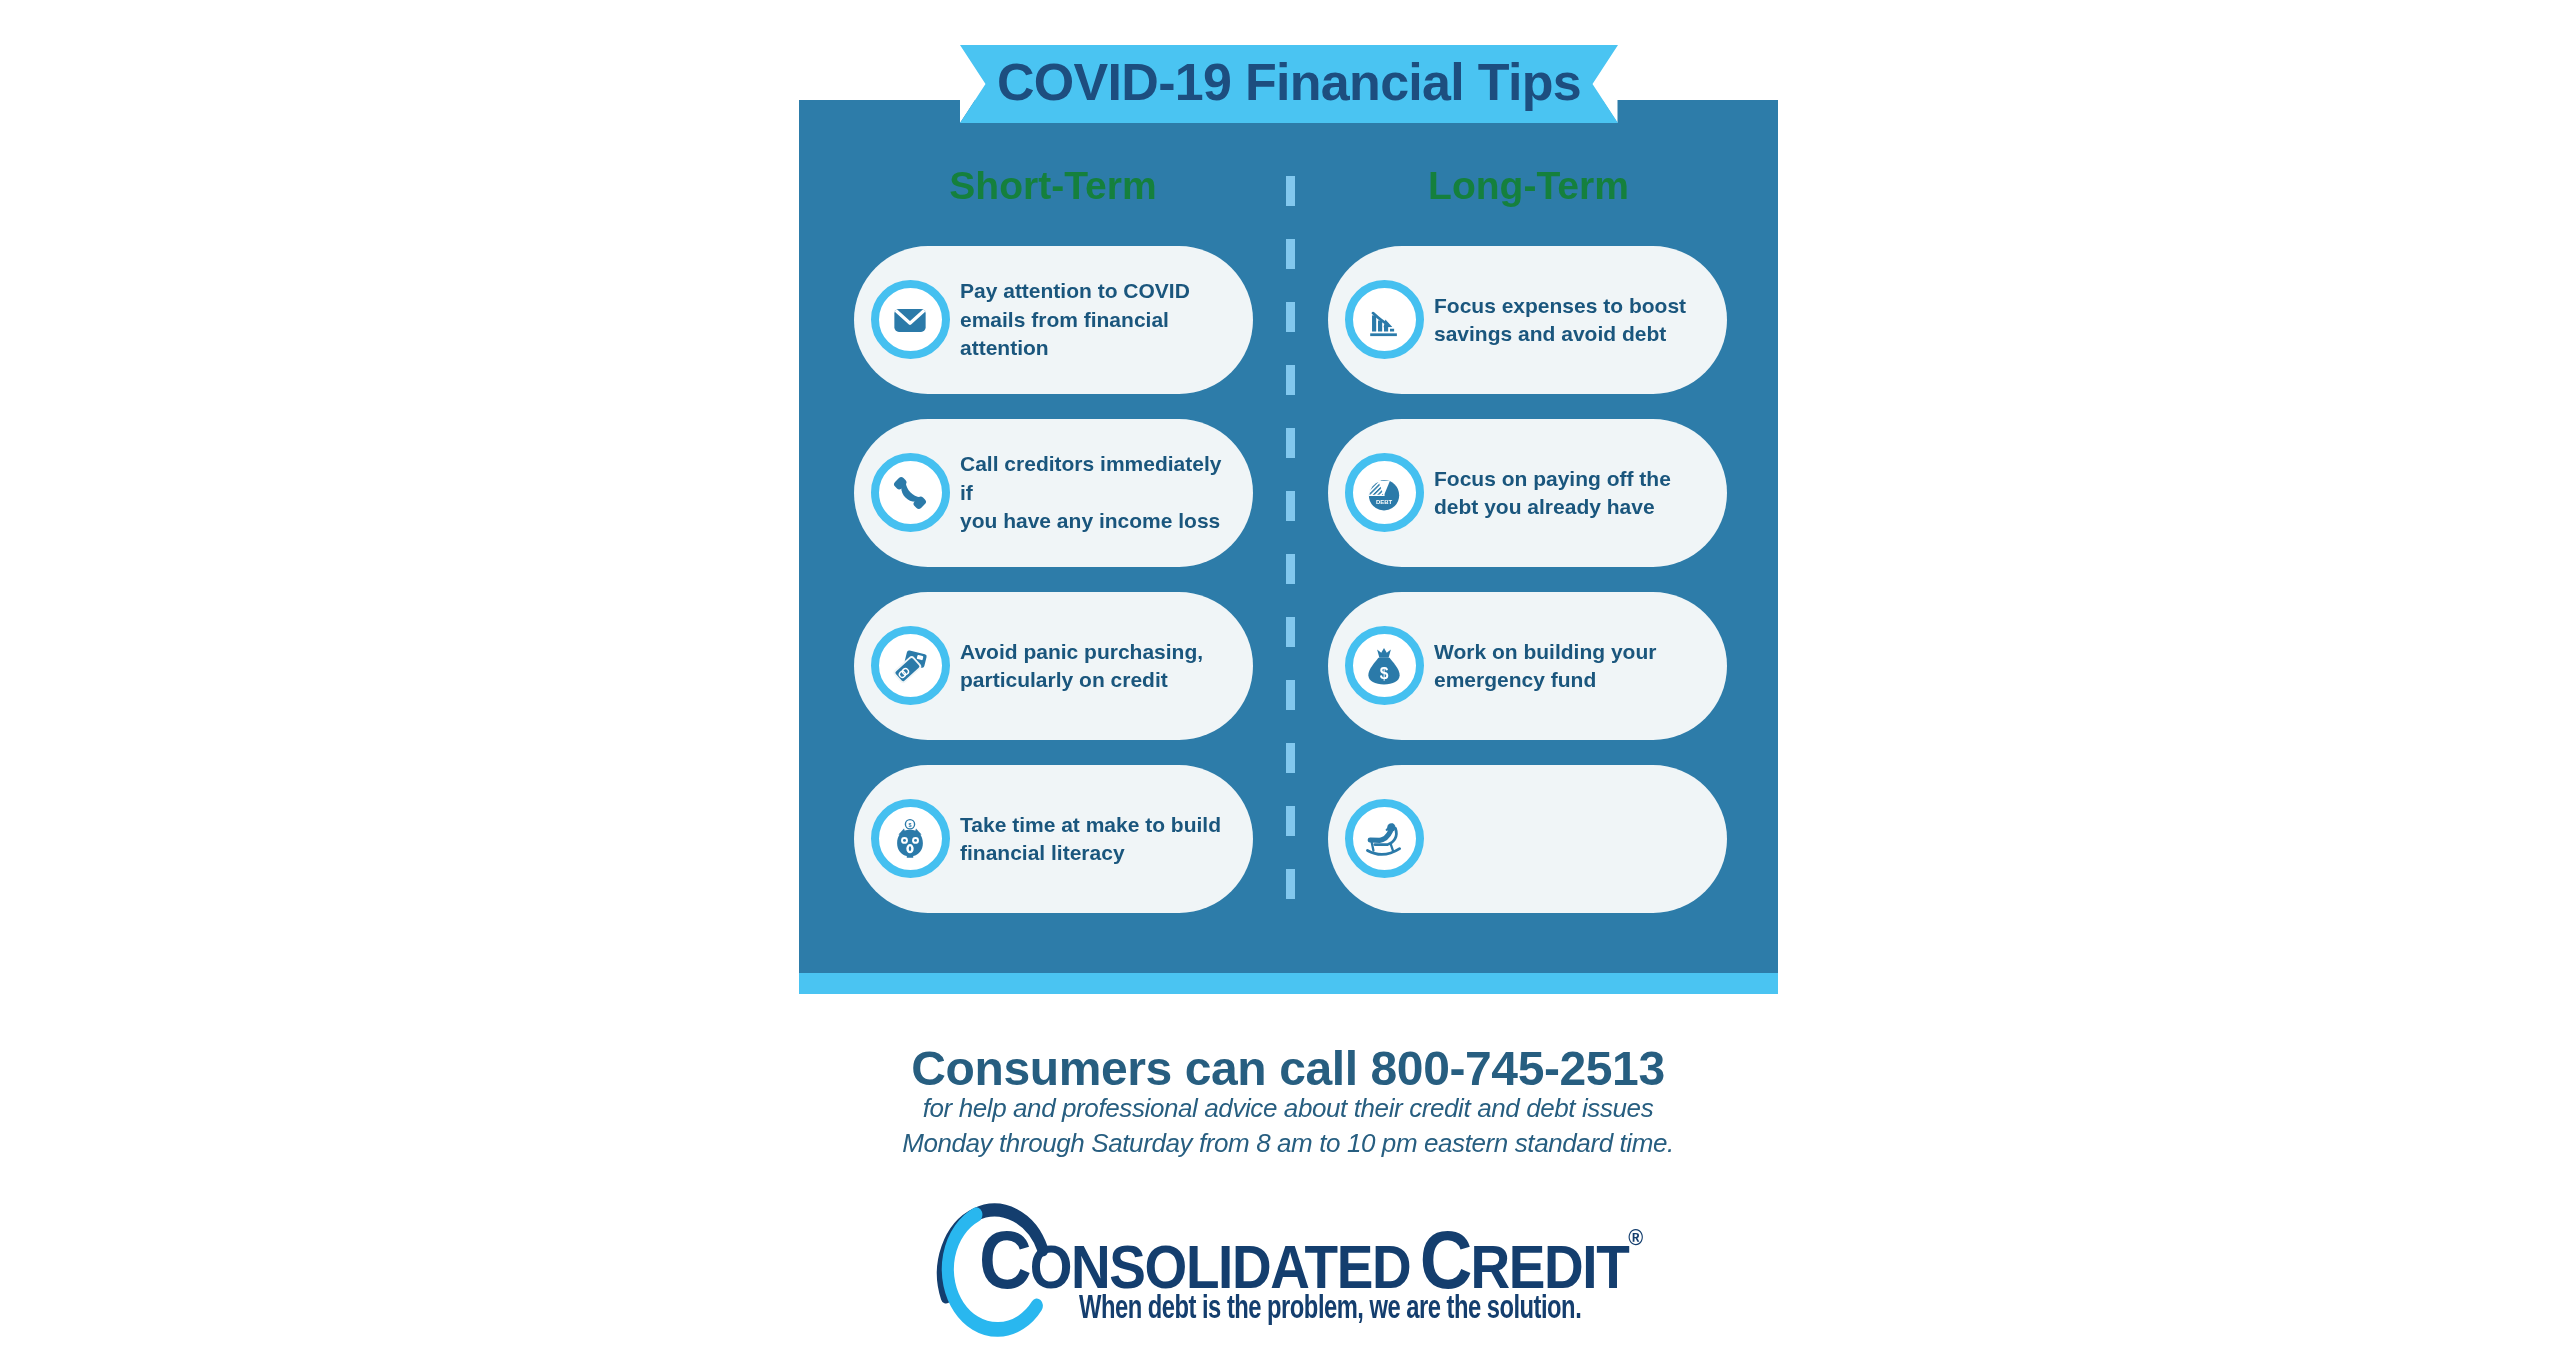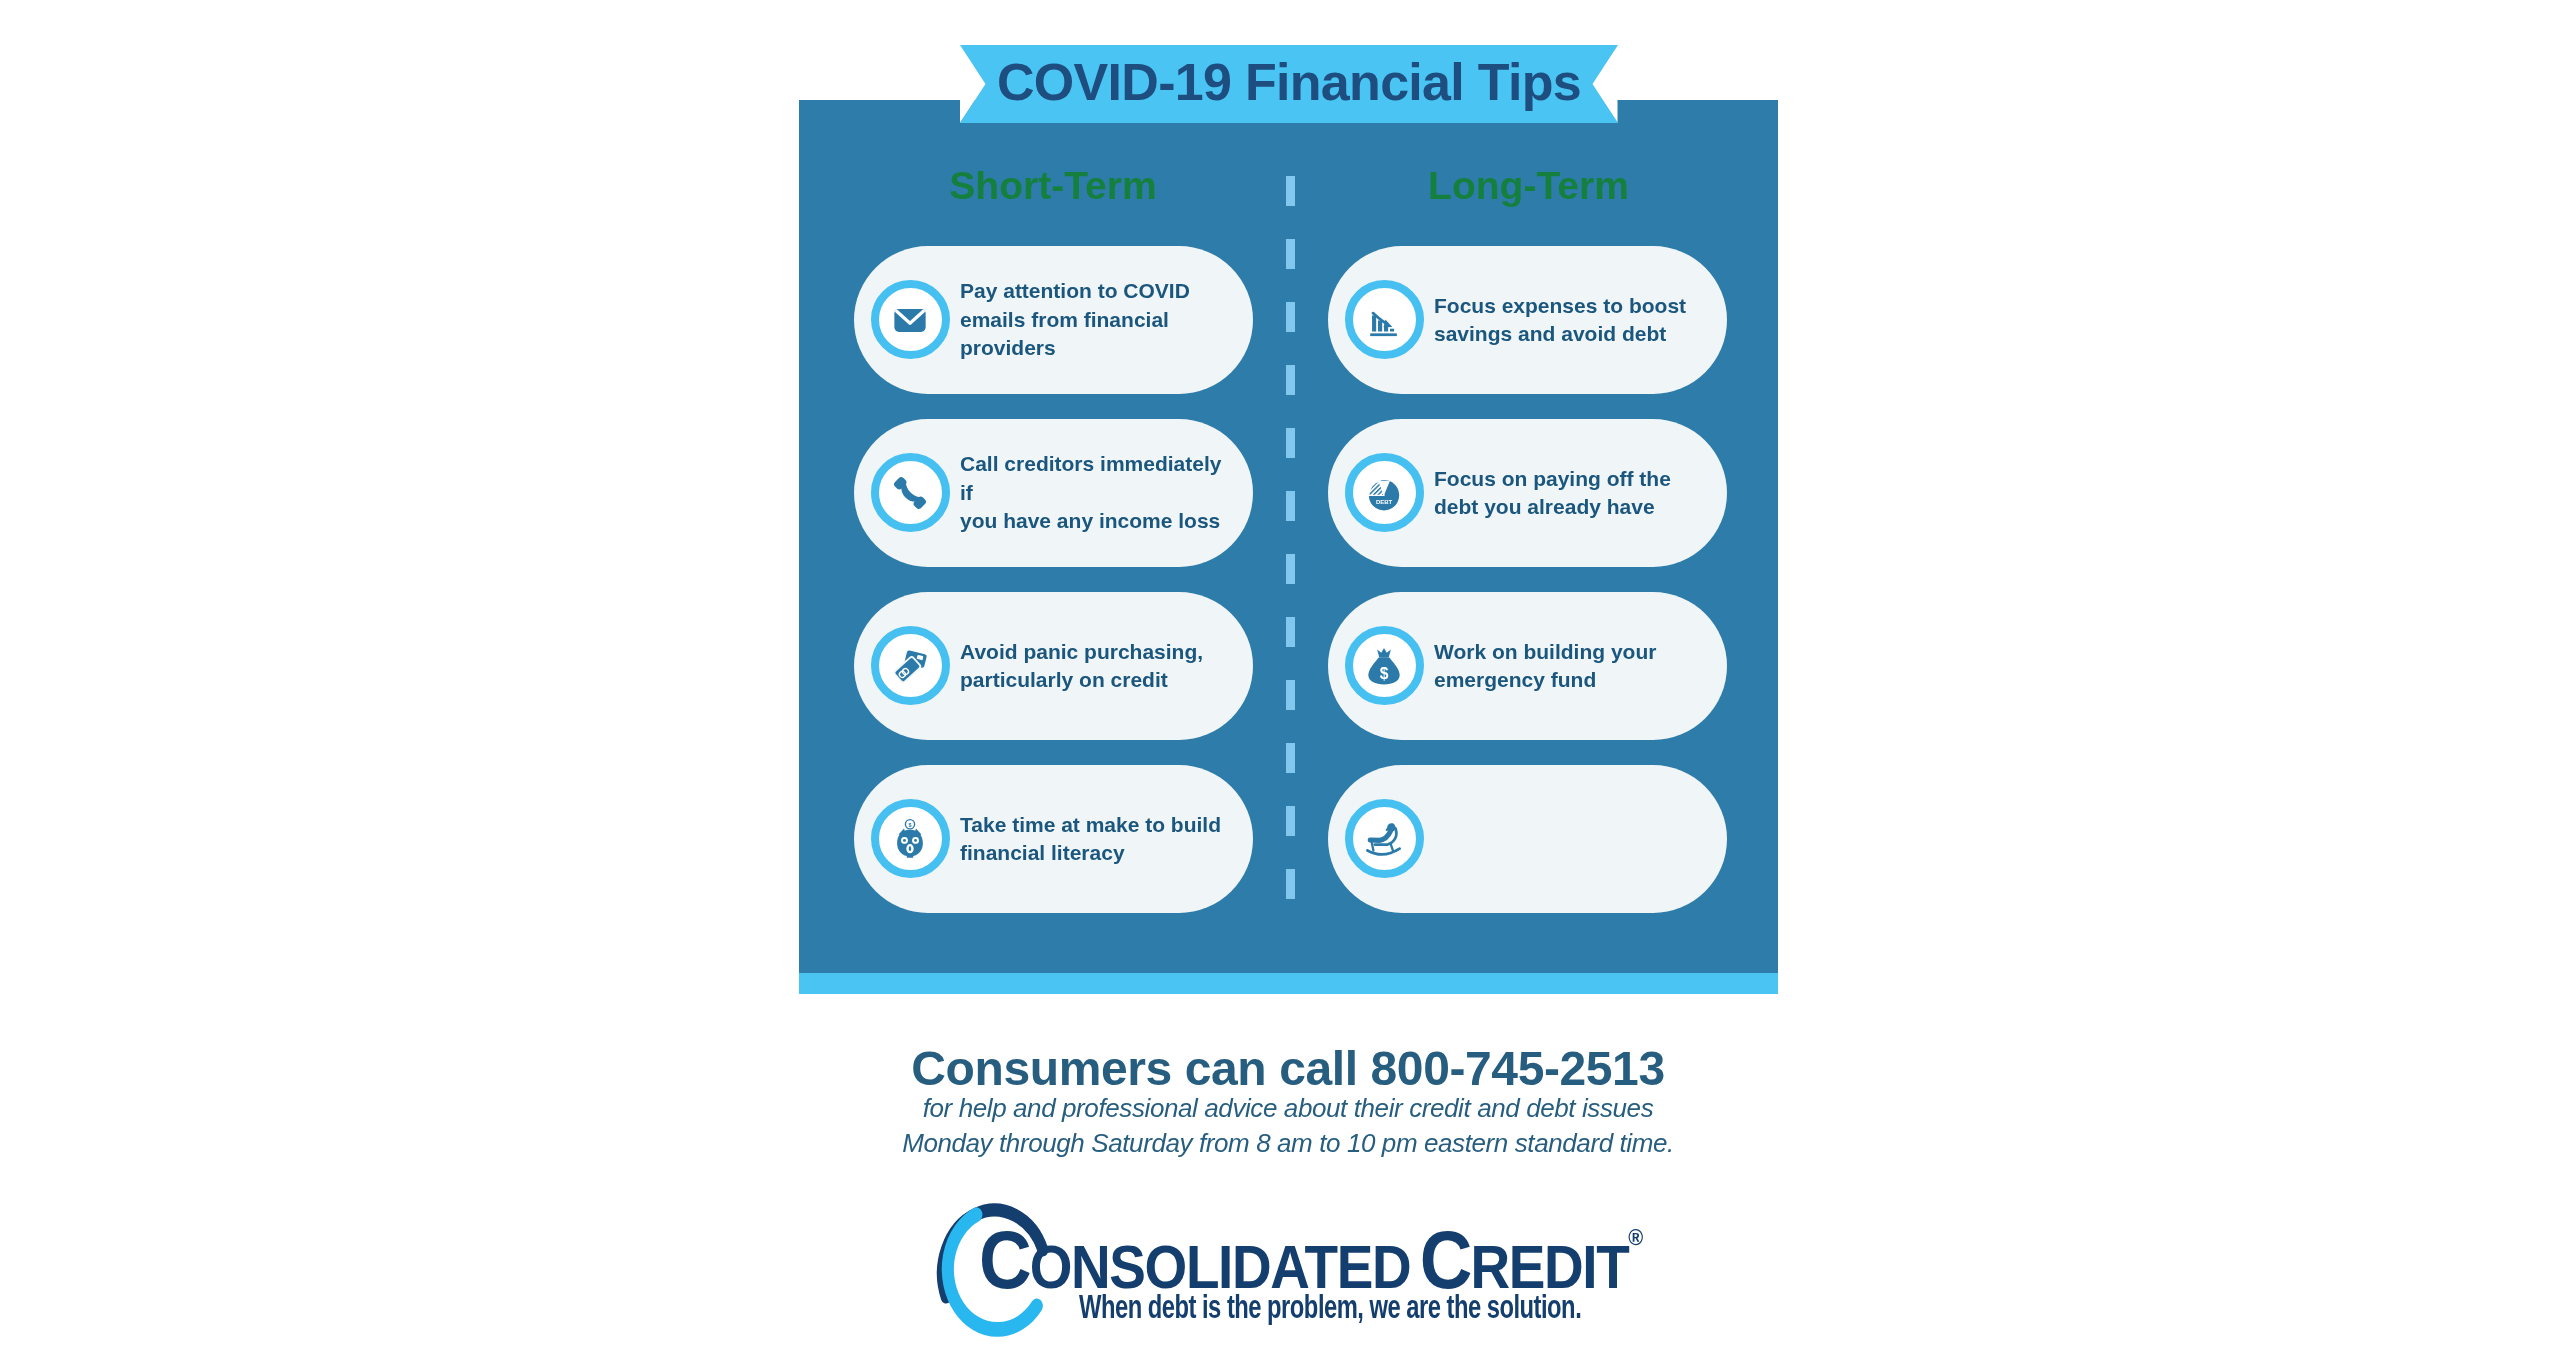--- a/index.html
+++ b/index.html
@@ -77,21 +77,21 @@
 
   <div class="card" style="left:854px; top:201px;">
     <div class="icon-circle">
       <svg viewBox="0 0 100 100">
         <rect x="16" y="26" width="68" height="50" rx="10" fill="#2b7aa9"></rect>
         <path d="M21 31 L50 57 L79 31" fill="none" stroke="#ffffff" stroke-width="7" stroke-linecap="round" stroke-linejoin="round"></path>
       </svg>
     </div>
     <div class="card-text">
       <span>Pay attention to COVID</span>
-      <span>emails from financial providers</span>
+      <span>emails from financial attention</span>
     </div>
   </div>
 
   <div class="card" style="left:854px; top:374px;">
     <div class="icon-circle">
       <svg viewBox="0 0 100 100">
         <g transform="rotate(-45 50 50)" fill="#2b7aa9">
           <rect x="37" y="10" width="26" height="20" rx="7"></rect>
           <rect x="37" y="70" width="26" height="20" rx="7"></rect>
           <path d="M45 28 C33 40 33 60 45 72 L59 72 C49.5 60 49.5 40 59 28 Z"></path>

